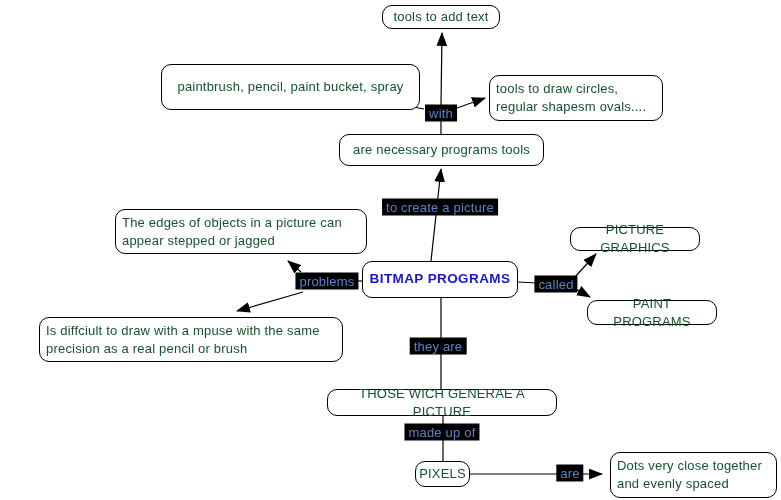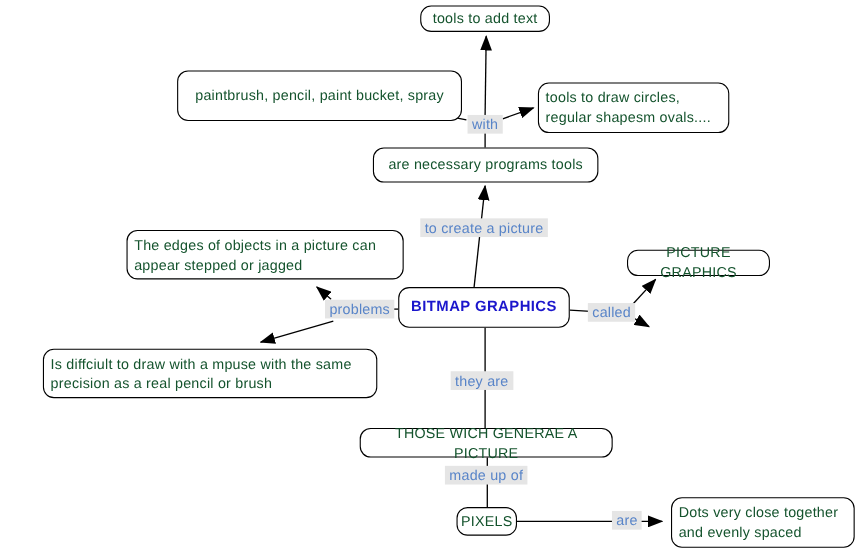--- a/index.html
+++ b/index.html
@@ -41,21 +41,21 @@
   }
   .node.center-concept {
     color: #1b16cc;
     font-weight: bold;
     font-size: 13.5px;
     letter-spacing: 0.4px;
   }
   .lp {
     position: absolute;
     transform: translate(-50%, -50%);
-    background: #e5e5e5;
+    background: #000000;
     color: #5884c8;
     font-size: 13px;
     letter-spacing: 0.2px;
     padding: 1px 4px;
     white-space: nowrap;
   }
 </style>
 </head>
 <body>
 
@@ -90,24 +90,25 @@
   <div class="node" style="left:161px; top:64px; width:259px; height:46px;">paintbrush, pencil, paint bucket, spray</div>
 
   <div class="node align-left" style="left:489px; top:52px; width:174px; height:46px;margin-top:23px;">tools to draw circles,
  regular shapesm ovals....</div>
 
   <div class="node" style="left:339px; top:134px; width:205px; height:32px;">are necessary programs tools</div>
 
   <div class="node align-left" style="left:115px; top:209px; width:252px; height:45px;">The edges of objects in a picture can
 appear stepped or jagged</div>
 
-  <div class="node center-concept" style="left:362px; top:261px; width:156px; height:37px;">BITMAP GRAPHICS</div>
+  <div class="node center-concept" style="left:362px; top:261px; width:156px; height:37px;">BITMAP PROGRAMS</div>
 
   <div class="node" style="left:570px; top:227px; width:130px; height:24px;">PICTURE GRAPHICS</div>
 
+  <div class="node" style="left:587px; top:300px; width:130px; height:25px;">PAINT PROGRAMS</div>
 
   <div class="node align-left" style="left:4px; top:317px; width:304px; height:45px;margin-left:35px;">Is diffciult to draw with a mpuse with the same
 precision as a real pencil or brush</div>
 
   <div class="node" style="left:327px; top:389px; width:230px; height:27px;">THOSE WICH GENERAE A PICTURE</div>
 
   <div class="node" style="left:415px; top:461px; width:55px; height:26px;">PIXELS</div>
 
   <div class="node align-left" style="left:610px; top:452px; width:167px; height:46px;">Dots very close together
 and evenly spaced</div>

